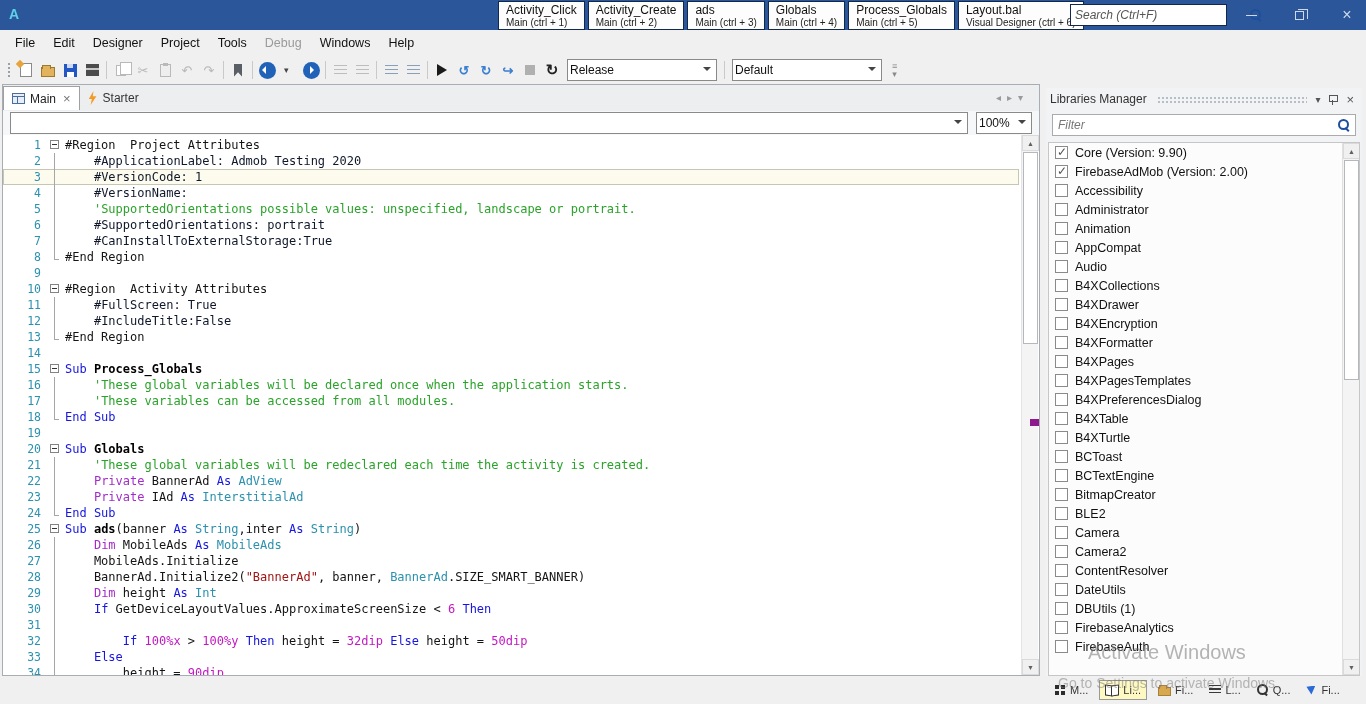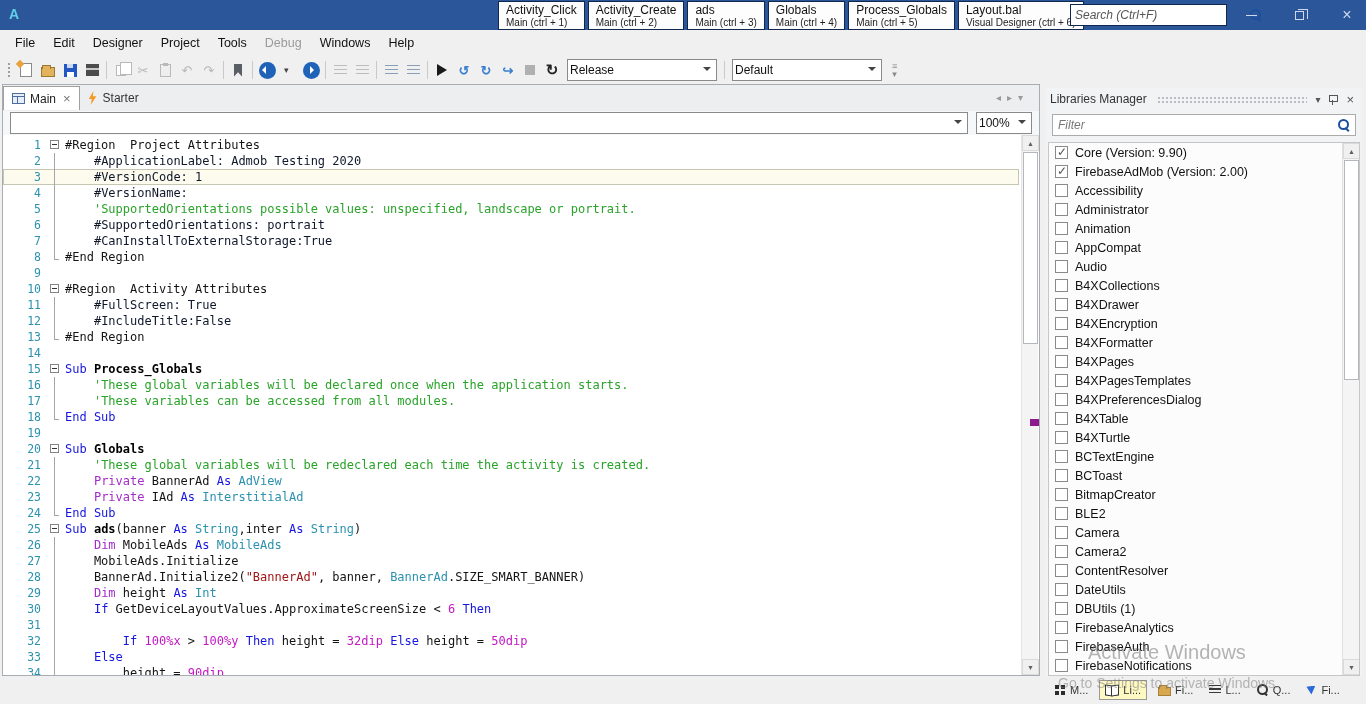--- a/index.html
+++ b/index.html
@@ -422,28 +422,28 @@
         <div class="lib-row">
           <span class="cbx"></span>
           <span class="lib-label">B4XTable</span>
         </div>
         <div class="lib-row">
           <span class="cbx"></span>
           <span class="lib-label">B4XTurtle</span>
         </div>
         <div class="lib-row">
           <span class="cbx"></span>
+          <span class="lib-label">BCToast</span>
+        </div>
+        <div class="lib-row">
+          <span class="cbx"></span>
           <span class="lib-label">BCTextEngine</span>
         </div>
         <div class="lib-row">
           <span class="cbx"></span>
-          <span class="lib-label">BCToast</span>
-        </div>
-        <div class="lib-row">
-          <span class="cbx"></span>
           <span class="lib-label">BitmapCreator</span>
         </div>
         <div class="lib-row">
           <span class="cbx"></span>
           <span class="lib-label">BLE2</span>
         </div>
         <div class="lib-row">
           <span class="cbx"></span>
           <span class="lib-label">Camera</span>
         </div>
@@ -463,24 +463,20 @@
           <span class="cbx"></span>
           <span class="lib-label">DBUtils (1)</span>
         </div>
         <div class="lib-row">
           <span class="cbx"></span>
           <span class="lib-label">FirebaseAnalytics</span>
         </div>
         <div class="lib-row">
           <span class="cbx"></span>
           <span class="lib-label">FirebaseAuth</span>
-        </div>
-        <div class="lib-row">
-          <span class="cbx"></span>
-          <span class="lib-label">FirebaseNotifications</span>
         </div>
       </div>
     <div id="lib-scroll">
       <div class="sbtn" style="top:0;">▲</div>
       <div class="vthumb" style="top:17px;height:220px;"></div>
       <div class="sbtn" style="bottom:0;">▼</div>
     </div>
   </div>
 </div>
 

